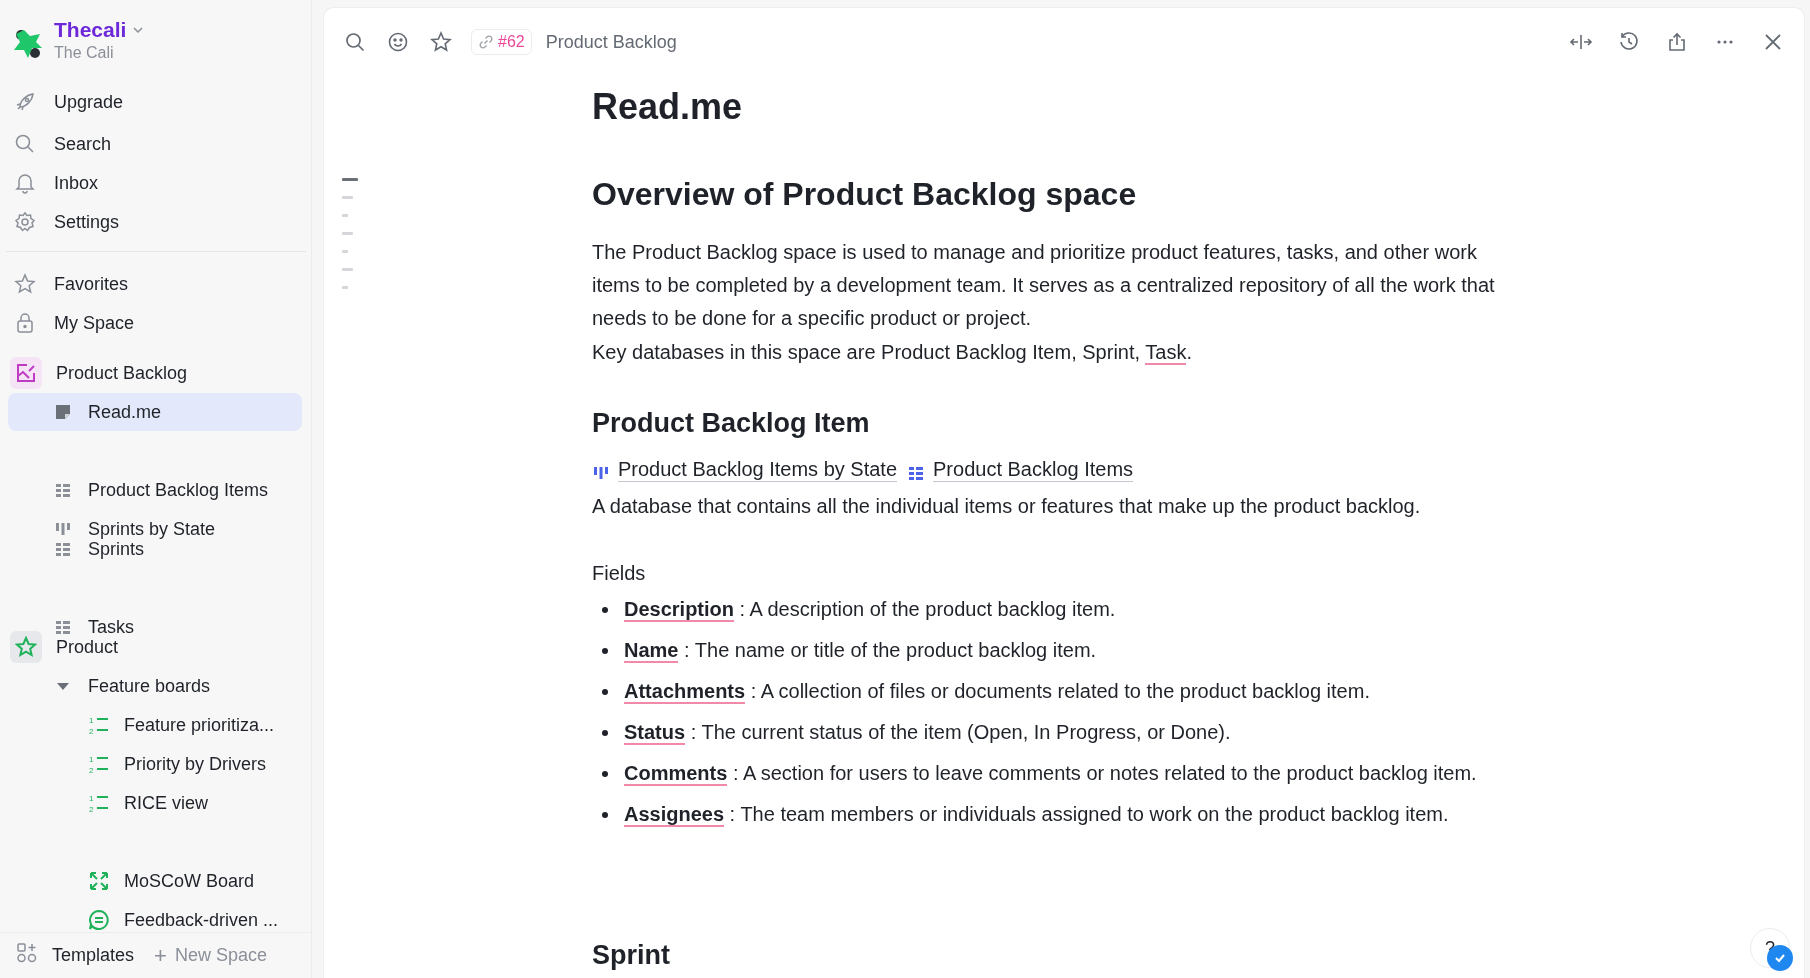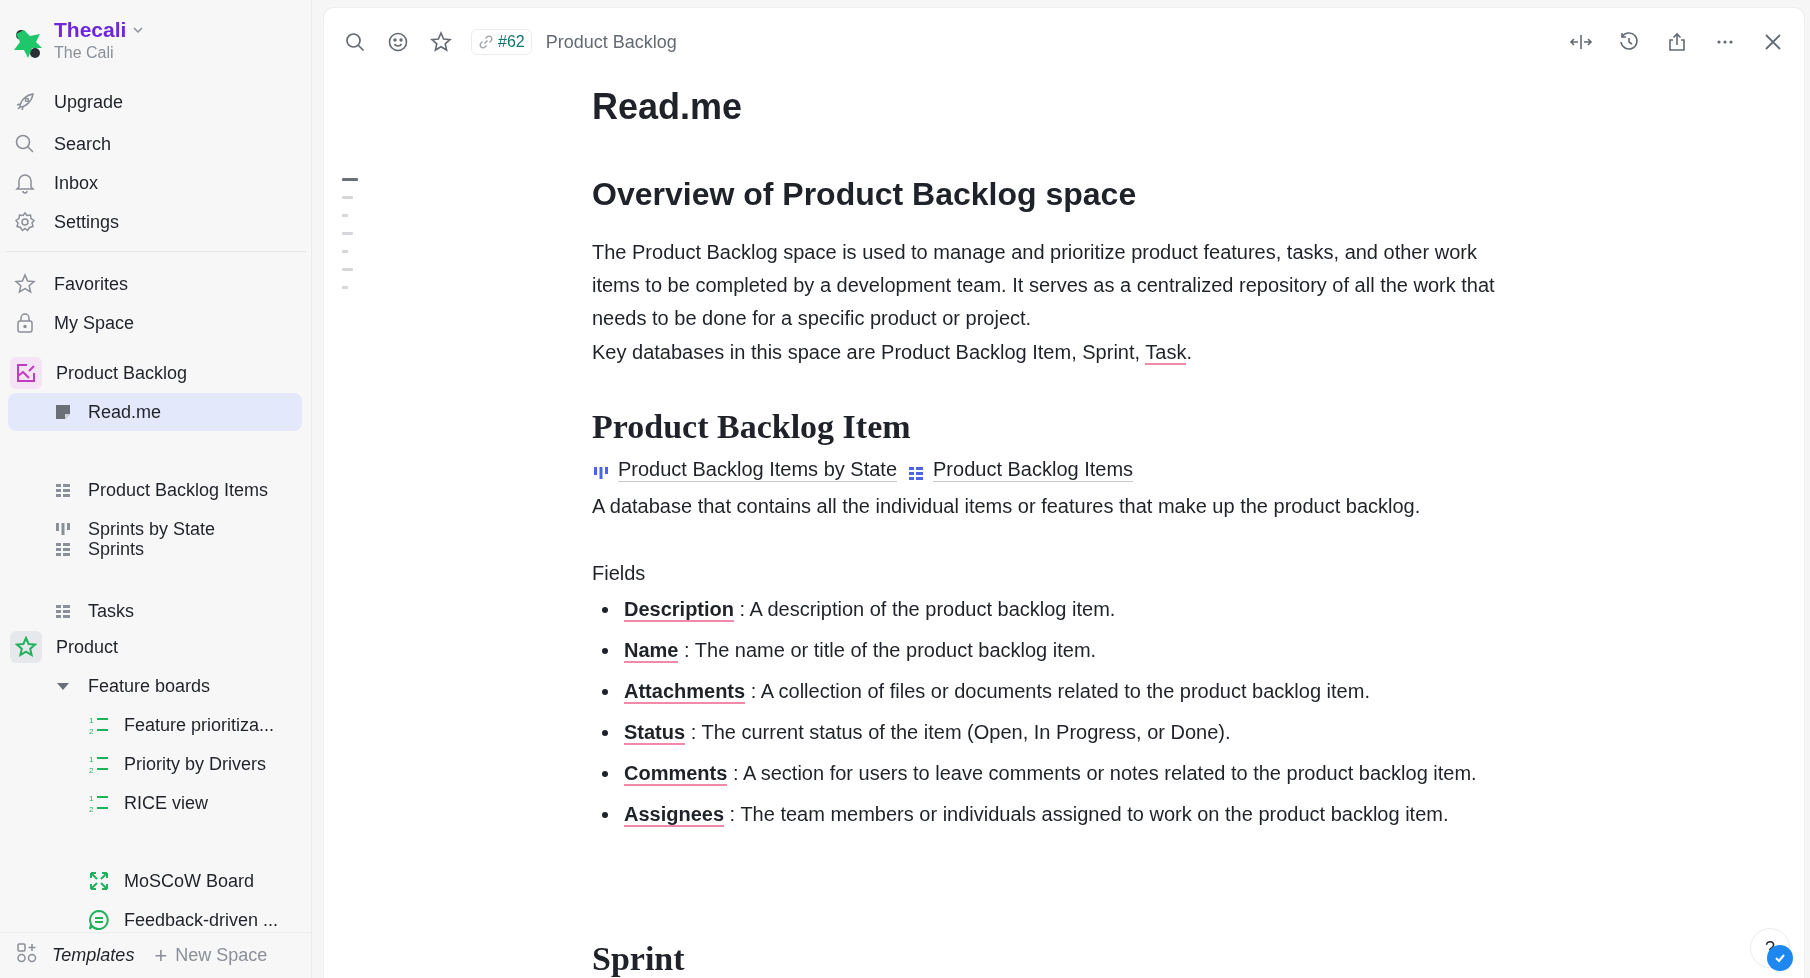--- a/index.html
+++ b/index.html
@@ -22,42 +22,42 @@
   .space-head { position: absolute; left: 10px; height: 38px; display: flex; align-items: center; font-size: 18px; color: #1f2329; }
   .space-ico { width: 32px; height: 32px; border-radius: 6px; display: flex; align-items: center; justify-content: center; margin-right: 14px; }
 
   .sub-item { position: absolute; left: 8px; width: 294px; height: 38px; display: flex; align-items: center; font-size: 18px; color: #1f2329; border-radius: 8px; padding-left: 44px; }
   .sub-item.active { background: #e3e8fb; }
   .sub-item .ico { width: 22px; height: 22px; margin-right: 14px; display: flex; align-items: center; justify-content: center; }
   .sub2 { padding-left: 80px; }
 
   .sidebar-footer { position: absolute; left: 0; bottom: 0; width: 311px; height: 46px; border-top: 1px solid #ececee; display: flex; align-items: center; background: #f7f7f8; }
   .foot-btn { display: flex; align-items: center; font-size: 18px; }
-  .foot-templates { margin-left: 16px; color: #1f2329; font-style: italic; }
+  .foot-templates { margin-left: 16px; color: #1f2329; }
   .foot-templates .ico { margin-right: 14px; }
   .foot-new { margin-left: 20px; color: #8a8f98; }
   .foot-new .plus { font-size: 22px; margin-right: 8px; color: #8a8f98; }
 
   
   .main { position: absolute; left: 324px; top: 8px; width: 1480px; height: 970px; background: #ffffff; border-radius: 10px 10px 0 0; box-shadow: 0 0 0 1px #efeff1; }
   .toolbar-left { position: absolute; left: 18px; top: 18px; display: flex; align-items: center; height: 32px; }
   .tb-icon { width: 26px; height: 26px; display: flex; align-items: center; justify-content: center; margin-right: 17px; }
-  .id-pill { display: flex; align-items: center; height: 26px; padding: 0 6px; border: 1px solid #ececee; border-radius: 6px; color: #0f766e; font-size: 16px; margin-right: 14px; }
+  .id-pill { display: flex; align-items: center; height: 26px; padding: 0 6px; border: 1px solid #ececee; border-radius: 6px; color: #ec4899; font-size: 16px; margin-right: 14px; }
   .id-pill svg { margin-right: 4px; }
   .crumb { font-size: 18px; color: #646a73; }
   .toolbar-right { position: absolute; right: 18px; top: 18px; display: flex; align-items: center; height: 32px; }
   .toolbar-right .tb-icon { margin-right: 0; margin-left: 22px; }
 
   .outline { position: absolute; left: 18px; top: 170px; }
   .outline div { height: 3px; background: #d4d6da; margin-bottom: 15px; border-radius: 1px; }
 
   .doc { position: absolute; left: 268px; top: 70px; width: 960px; color: #1f2329; }
   .doc h1 { font-size: 36px; font-weight: bold; position: absolute; top: 8px; }
   .doc h2 { font-size: 32px; font-weight: bold; position: absolute; }
-  .doc h3 { font-size: 34px; font-weight: bold; position: absolute; font-family: Liberation Serif, serif; }
+  .doc h3 { font-size: 27px; font-weight: bold; position: absolute; }
   .doc p { font-size: 20px; line-height: 33px; position: absolute; width: 930px; }
   .u-pink { border-bottom: 2px solid #f08aa8; }
   .links { position: absolute; display: flex; align-items: flex-end; font-size: 20px; }
   .links .lnk { border-bottom: 1px solid #c5c8ce; color: #1f2329; }
   .links .lico { margin-right: 8px; display: flex; align-items: center; }
   .fields-title { position: absolute; font-size: 20px; }
   ul.fields { position: absolute; list-style: none; width: 930px; }
   ul.fields li { position: relative; padding-left: 32px; font-size: 20px; line-height: 33px; margin-bottom: 8px; }
   ul.fields li::before { content: ""; position: absolute; left: 10px; top: 14px; width: 6px; height: 6px; border-radius: 50%; background: #1f2329; }
   ul.fields li b { font-weight: bold; border-bottom: 2px solid #f08aa8; }
@@ -194,21 +194,21 @@
           <rect x="2" y="3" width="5" height="3"></rect>
           <rect x="9" y="3" width="7" height="3"></rect>
           <rect x="2" y="8" width="5" height="3"></rect>
           <rect x="9" y="8" width="7" height="3"></rect>
           <rect x="2" y="13" width="5" height="3"></rect>
           <rect x="9" y="13" width="7" height="3"></rect>
         </svg>
       </span>
     <span>Sprints</span>
   </div>
-  <div class="sub-item" style="top:592px">
+  <div class="sub-item" style="top:608px">
     <span class="ico">
         <svg width="18" height="18" viewBox="0 0 18 18" fill="#8a8f98">
           <rect x="2" y="3" width="5" height="3"></rect>
           <rect x="9" y="3" width="7" height="3"></rect>
           <rect x="2" y="8" width="5" height="3"></rect>
           <rect x="9" y="8" width="7" height="3"></rect>
           <rect x="2" y="13" width="5" height="3"></rect>
           <rect x="9" y="13" width="7" height="3"></rect>
         </svg>
       </span>

